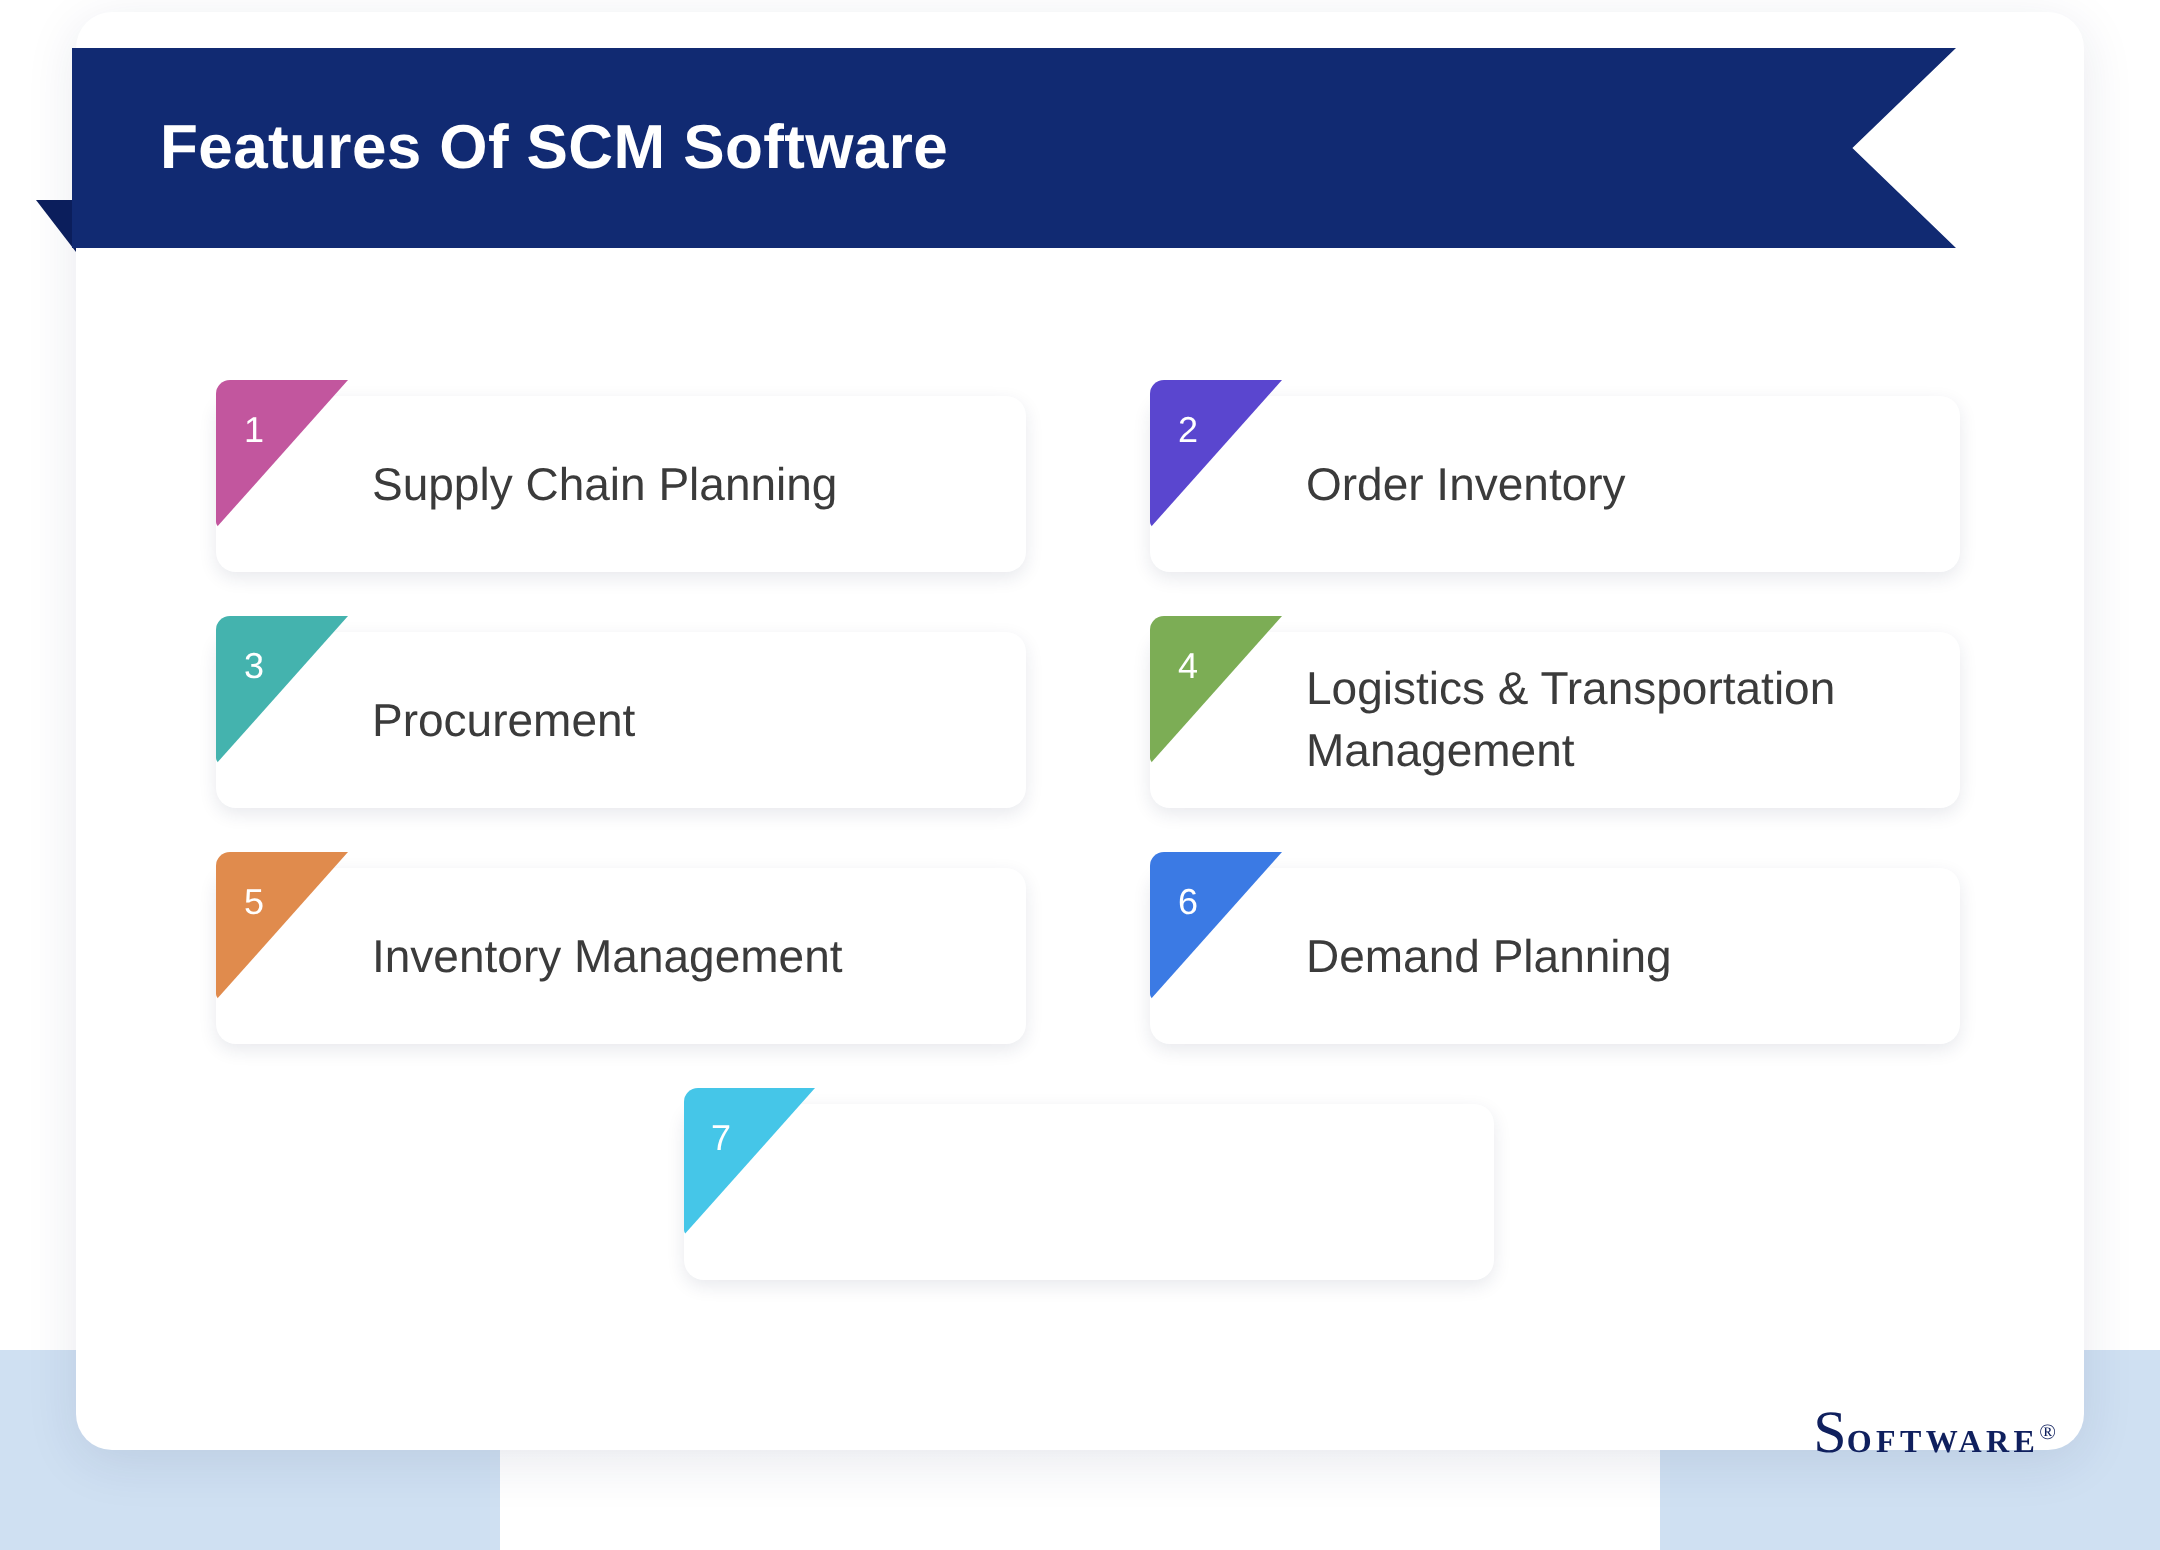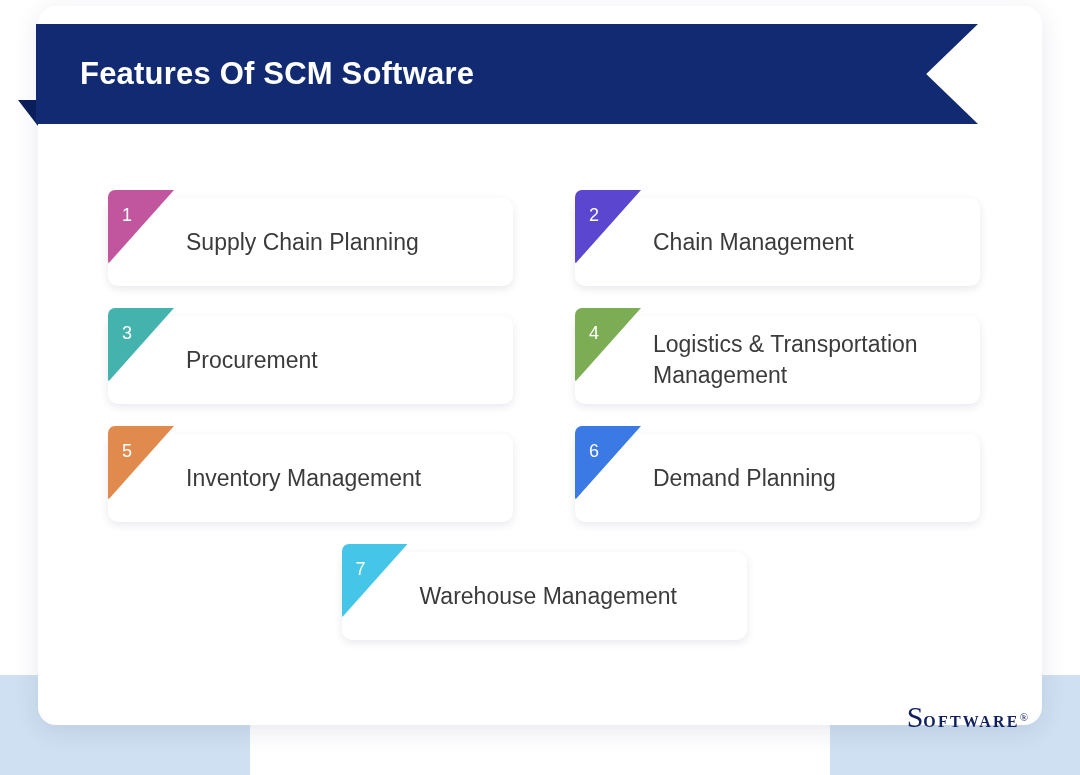--- a/index.html
+++ b/index.html
@@ -200,21 +200,21 @@
 
     <div class="feature-card">
       <span class="badge" style="background: rgb(194, 86, 158);"></span>
       <span class="badge-num">1</span>
       <span class="feature-label">Supply Chain Planning</span>
     </div>
 
     <div class="feature-card">
       <span class="badge" style="background: rgb(90, 70, 207);"></span>
       <span class="badge-num">2</span>
-      <span class="feature-label">Chain Management</span>
+      <span class="feature-label">Order Inventory</span>
     </div>
 
   </div>
 
   <div class="feature-row">
 
     <div class="feature-card">
       <span class="badge" style="background: rgb(68, 179, 174);"></span>
       <span class="badge-num">3</span>
       <span class="feature-label">Procurement</span>
@@ -242,21 +242,20 @@
       <span class="feature-label">Demand Planning</span>
     </div>
 
   </div>
 
   <div class="feature-row centered">
 
     <div class="feature-card">
       <span class="badge" style="background: rgb(69, 198, 232);"></span>
       <span class="badge-num">7</span>
-      <span class="feature-label">Warehouse Management</span>
     </div>
 
   </div>
 
 </div>
 
 <div class="logo" style="color: rgb(16, 32, 94);">
   <span class="logo-line1">
     <span class="logo-cap">S</span><span class="logo-rest">oftware</span><span class="logo-reg">®</span>
   </span>

